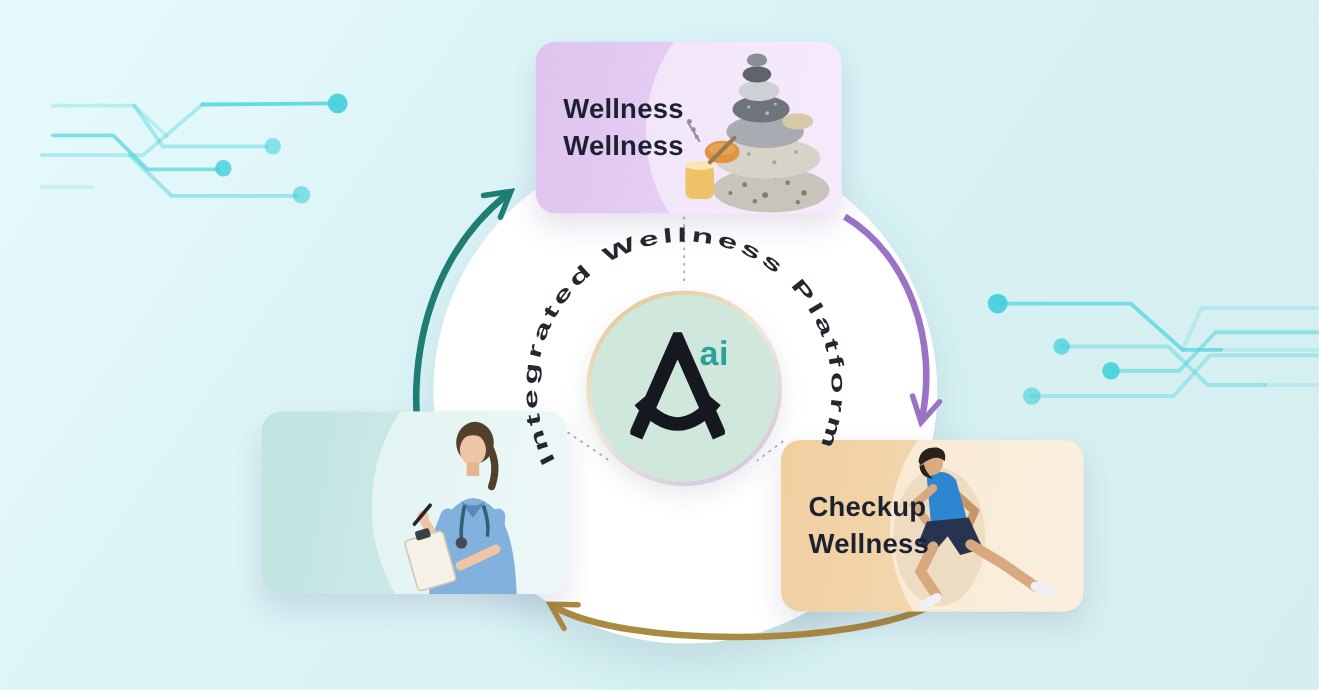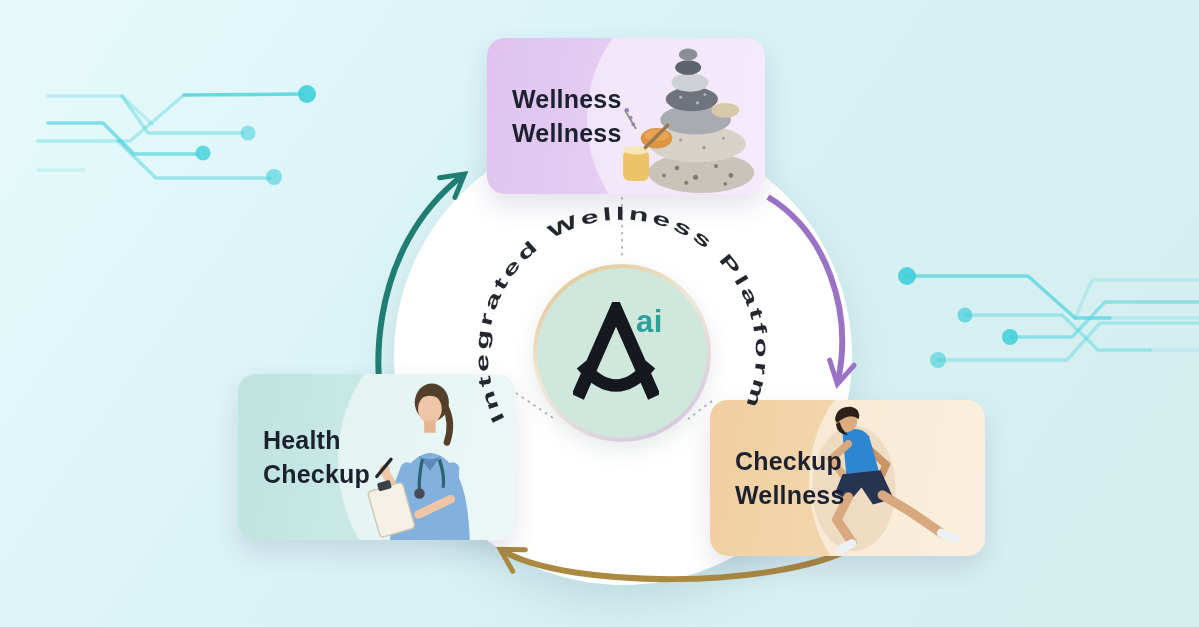--- a/index.html
+++ b/index.html
@@ -146,24 +146,20 @@
       <g fill="#9b7fc0">
         <circle cx="12" cy="80" r="2.4"></circle>
           <circle cx="16" cy="88" r="2.2"></circle>
           <circle cx="19" cy="95" r="2"></circle>
       </g>
     </svg>
   </div>
 
   <div class="card card-health">
     <div class="blob"></div>
-    <div class="card-label">
-      <div>Health</div>
-      <div>Checkup</div>
-    </div>
     <svg class="card-art" style="right:8px" width="158" height="166" viewBox="0 0 160 175" role="img" aria-label="nurse with stethoscope writing on clipboard">
       <ellipse cx="84" cy="30" rx="18" ry="20" fill="#53402c"></ellipse>
       <path d="M 98 34 Q 107 52 100 72" stroke="#53402c" stroke-width="7" fill="none" stroke-linecap="round"></path>
       <ellipse cx="82" cy="37" rx="12.5" ry="15" fill="#eec6a6"></ellipse>
       <path d="M 68 30 Q 72 14 84 14 Q 96 16 96 30 Q 88 20 76 24 Q 70 26 68 30 Z" fill="#53402c"></path>
       <rect x="76" y="49" width="12" height="13" fill="#e4b590"></rect>
       <path d="M 40 175 Q 42 118 58 98 Q 70 84 82 83 Q 96 84 106 98 Q 122 118 124 175 Z" fill="#82b1dd"></path>
       <path d="M 70 86 L 82 102 L 94 86 Q 82 94 70 86 Z" fill="#5d88ba"></path>
       <path d="M 74 90 Q 70 110 71 122" stroke="#2e6472" stroke-width="3.5" fill="none"></path>
       <path d="M 92 90 Q 98 108 96 120" stroke="#2e6472" stroke-width="3.5" fill="none"></path>

